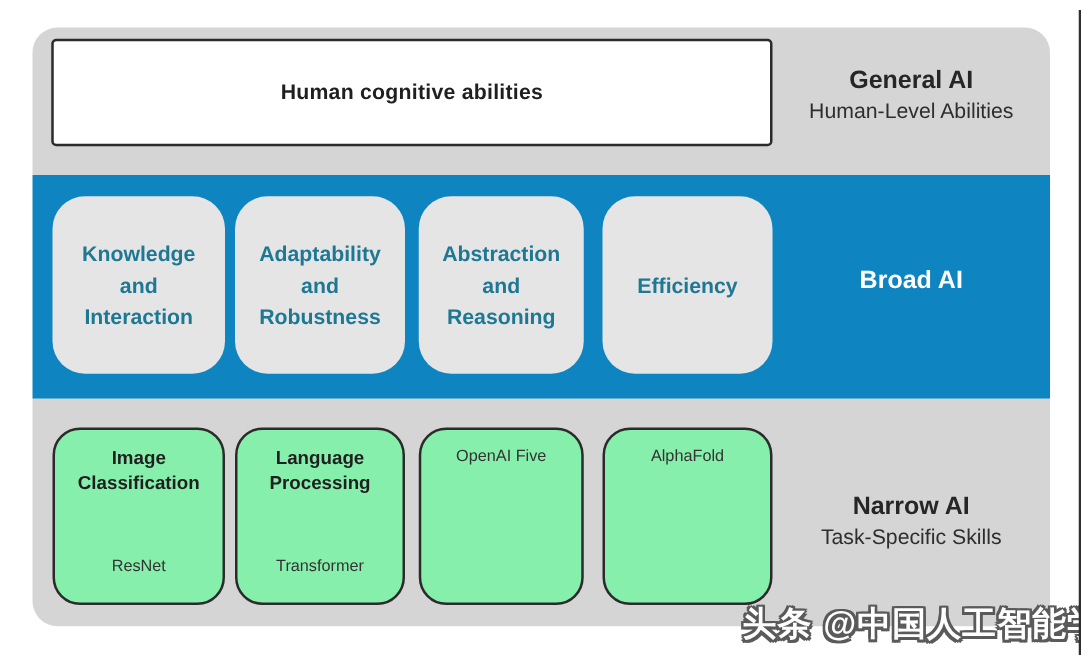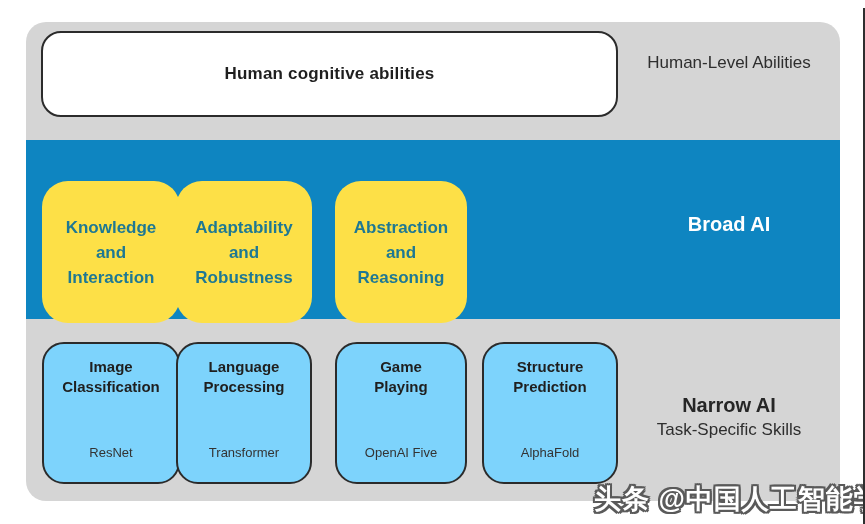--- a/index.html
+++ b/index.html
@@ -12,48 +12,48 @@
 
   
   .band { position: absolute; left: 26px; width: 814px; }
   .band-general { top: 22px;  height: 118px; background: #d5d5d5; border-radius: 20px 20px 0 0; }
   .band-broad   { top: 140px; height: 179px; background: #0e85c1; }
   .band-narrow  { top: 319px; height: 182px; background: #d5d5d5; border-radius: 0 0 20px 20px; }
 
   
   .human-box {
     position: absolute; left: 41px; top: 31px; width: 577px; height: 86px;
-    background: #ffffff; border: 2px solid #2b2b2b; border-radius: 20px;
+    background: #ffffff; border: 2px solid #2b2b2b; border-radius: 4px;
     display: flex; align-items: center; justify-content: center;
   }
   .human-box .label {
     font-weight: bold; font-size: 17px; color: #1f1f1f; letter-spacing: 0.2px;
   }
 
   
   .c1 { left: 42px;  width: 138px; }
-  .c2 { left: 176px; width: 136px; }
+  .c2 { left: 188px; width: 136px; }
   .c3 { left: 335px; width: 132px; }
   .c4 { left: 482px; width: 136px; }
 
   
   .ability-box {
     position: absolute; top: 157px; height: 142px;
-    background: #fde047; border-radius: 26px;
-    display: flex; align-items: center; justify-content: center; text-align: center; margin-top: 24px;
+    background: #e5e5e5; border-radius: 26px;
+    display: flex; align-items: center; justify-content: center; text-align: center;
   }
   .ability-box .label {
     font-weight: bold; font-size: 17px; line-height: 25px;
     color: #1e7893; white-space: pre-line;
   }
 
   
   .skill-box {
     position: absolute; top: 342px; height: 142px;
-    background: #7dd3fc; border: 2px solid #2b2b2b; border-radius: 22px;
+    background: #86efac; border: 2px solid #2b2b2b; border-radius: 22px;
     display: flex; flex-direction: column; align-items: center;
     justify-content: space-between; text-align: center;
     padding: 13px 4px 22px 4px;
   }
   .skill-box .title {
     font-weight: bold; font-size: 15px; line-height: 20px;
     color: #1f1f1f; white-space: pre-line;
   }
   .skill-box .example { font-size: 13px; color: #333333; }
 
@@ -108,43 +108,43 @@
   <div class="ability-box c2">
     <span class="label">Adaptability
 and
 Robustness</span>
   </div>
   <div class="ability-box c3">
     <span class="label">Abstraction
 and
 Reasoning</span>
   </div>
+  <div class="ability-box c4">
+    <span class="label">Efficiency</span>
+  </div>
 
   <div class="skill-box c1">
     <span class="title">Image
 Classification</span>
     <span class="example">ResNet</span>
   </div>
   <div class="skill-box c2">
     <span class="title">Language
 Processing</span>
     <span class="example">Transformer</span>
   </div>
   <div class="skill-box c3">
-    <span class="title">Game
-Playing</span>
     <span class="example">OpenAI Five</span>
   </div>
   <div class="skill-box c4">
-    <span class="title">Structure
-Prediction</span>
     <span class="example">AlphaFold</span>
   </div>
 
   <div class="tier-label tier-general">
+    <div class="title">General AI</div>
     <div class="subtitle">Human-Level Abilities</div>
   </div>
   <div class="tier-label tier-broad">
     <div class="title">Broad AI</div>
   </div>
   <div class="tier-label tier-narrow">
     <div class="title">Narrow AI</div>
     <div class="subtitle">Task-Specific Skills</div>
   </div>
 

